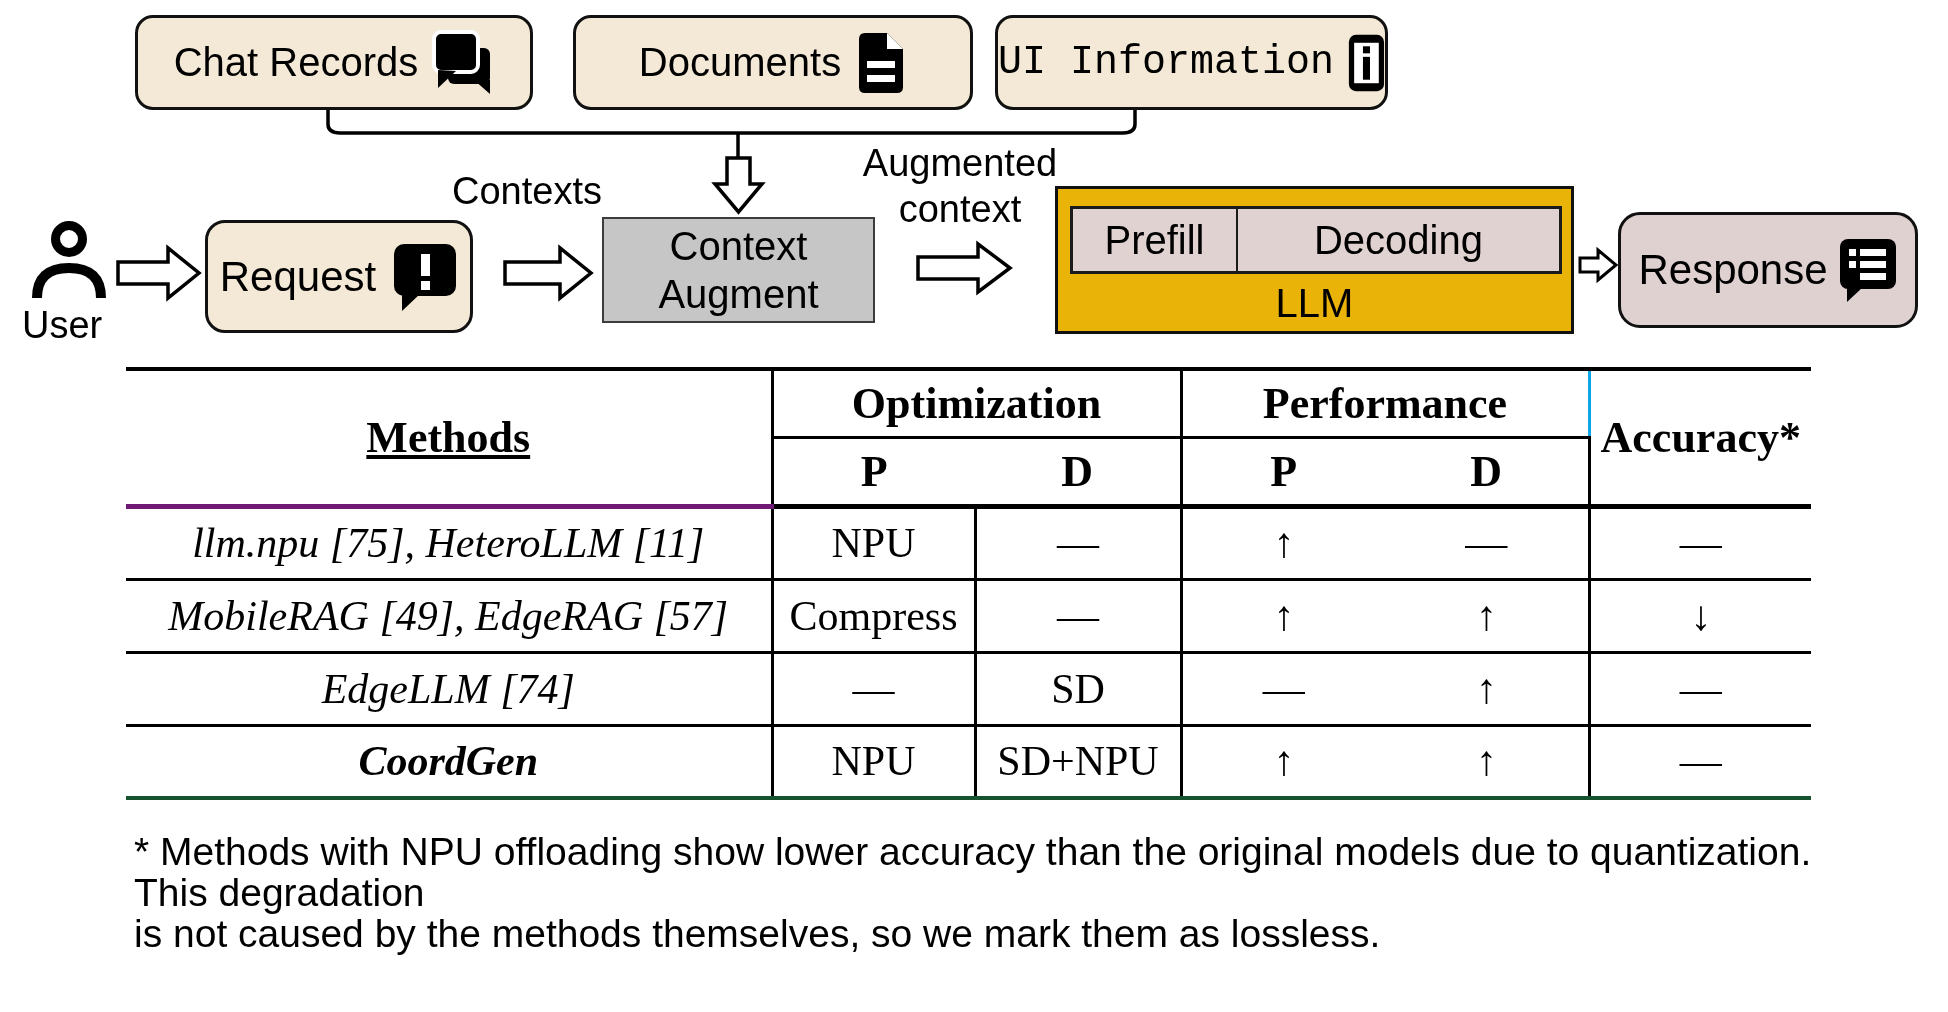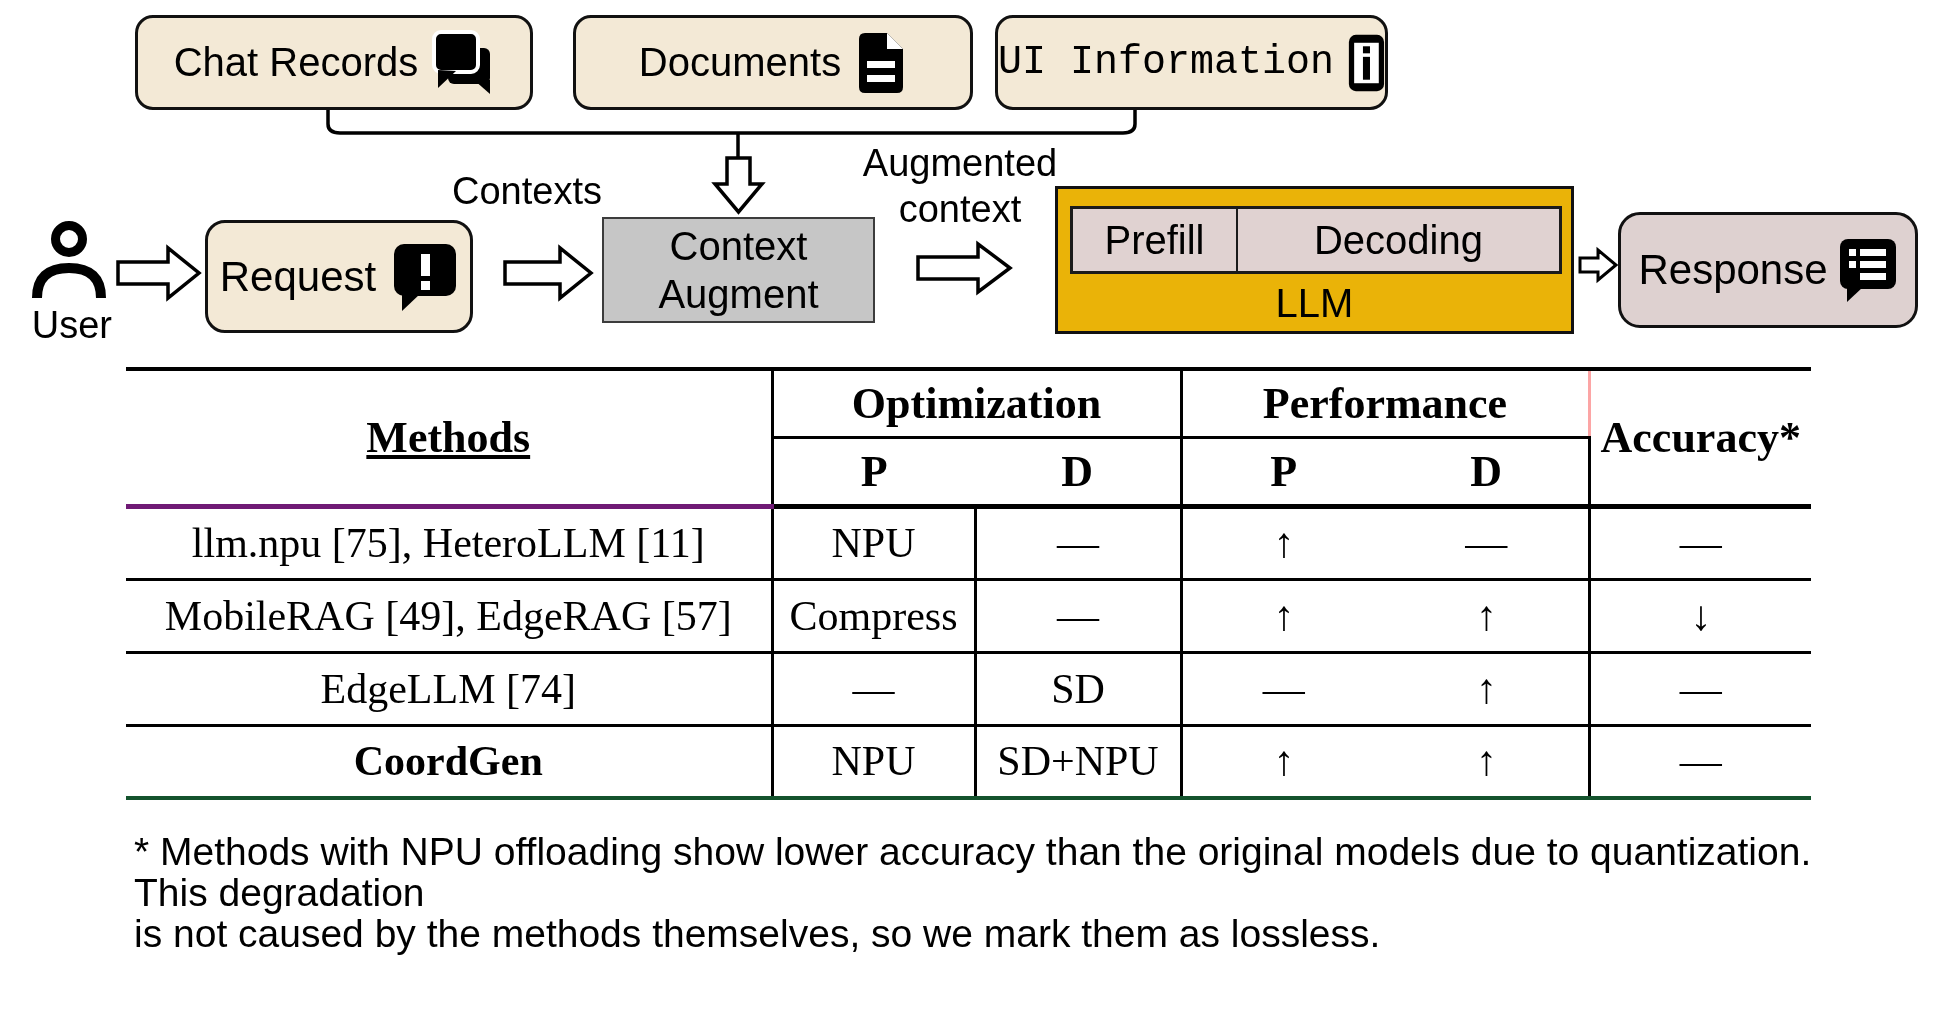--- a/index.html
+++ b/index.html
@@ -30,27 +30,27 @@
   .bigtext{font-size:42px;}
 
   
   table.cmp{position:absolute;left:126px;top:367px;border-collapse:collapse;table-layout:fixed;
             font-family:"Liberation Serif","DejaVu Serif",serif;font-size:42px;}
   table.cmp th,table.cmp td{padding:0;text-align:center;font-weight:normal;box-sizing:border-box;}
   table.cmp thead th{font-weight:bold;font-size:44px;}
   tr.hrow1 th{border-top:4px solid #000;height:68px;}
   th.h-methods{text-align:left;padding-left:10px;border-bottom:5px solid #701a75;border-right:3px solid #000;text-decoration:underline;}
   th.h-opt{border-bottom:3px solid #000;}
-  th.h-perf{border-left:3px solid #000;border-bottom:3px solid #000;border-right:3px solid #fca5a5;}
+  th.h-perf{border-left:3px solid #000;border-bottom:3px solid #000;border-right:3px solid #0ea5e9;}
   th.h-acc{border-left:3px solid #000;border-bottom:5px solid #000;}
   tr.hrow2 th{height:69px;border-bottom:5px solid #000;}
   th.h-perf-p{border-left:3px solid #000;}
   table.cmp tbody td{height:73px;border-top:3px solid #000;}
   table.cmp tbody tr:last-child td{border-bottom:4px solid #14532d;}
-  td.m{text-align:left;padding-left:8px;}
+  td.m{text-align:left;padding-left:8px;font-style:italic;}
   td.opt-p{border-left:3px solid #000;}
   td.opt-d{border-left:3px solid #000;}
   td.perf-p{border-left:3px solid #000;}
   td.acc{border-left:3px solid #000;}
   table.cmp tbody tr:last-child td.m{font-weight:bold;}
 
   .footnote{position:absolute;left:134px;top:831px;width:1690px;font-size:39px;line-height:41px;}
 
   svg{display:block;}
 </style>
@@ -108,21 +108,21 @@
   <div class="flowlbl" style="left:452px;top:168px;">Contexts</div>
   <div class="flowlbl" style="left:862px;top:140px;width:196px;text-align:center;">
     <div>Augmented</div>
     <div>context</div>
   </div>
 
   <svg class="abs" style="left:28px;top:220px;" width="80" height="82" viewBox="0 0 80 82">
     <circle cx="41" cy="19" r="13.5" fill="#fff" stroke="#000" stroke-width="9"></circle>
     <path d="M9,78 Q9,48 41,48 Q73,48 73,78" fill="#fff" stroke="#000" stroke-width="10"></path>
   </svg>
-  <div class="flowlbl" style="left:22px;top:302px;width:90px;text-align:right;">User</div>
+  <div class="flowlbl" style="left:22px;top:302px;width:90px;text-align:left;">User</div>
 
   <div class="reqbox">
     <span class="bigtext">Request</span>
     <svg width="66" height="70" viewBox="0 0 66 70">
       <rect x="2" y="2" width="62" height="52" rx="10" fill="#000"></rect>
       <polygon points="10,52 10,69 28,52" fill="#000"></polygon>
       <rect x="29" y="12" width="9" height="22" fill="#fff"></rect>
       <rect x="29" y="39" width="9" height="9" fill="#fff"></rect>
     </svg>
   </div>

